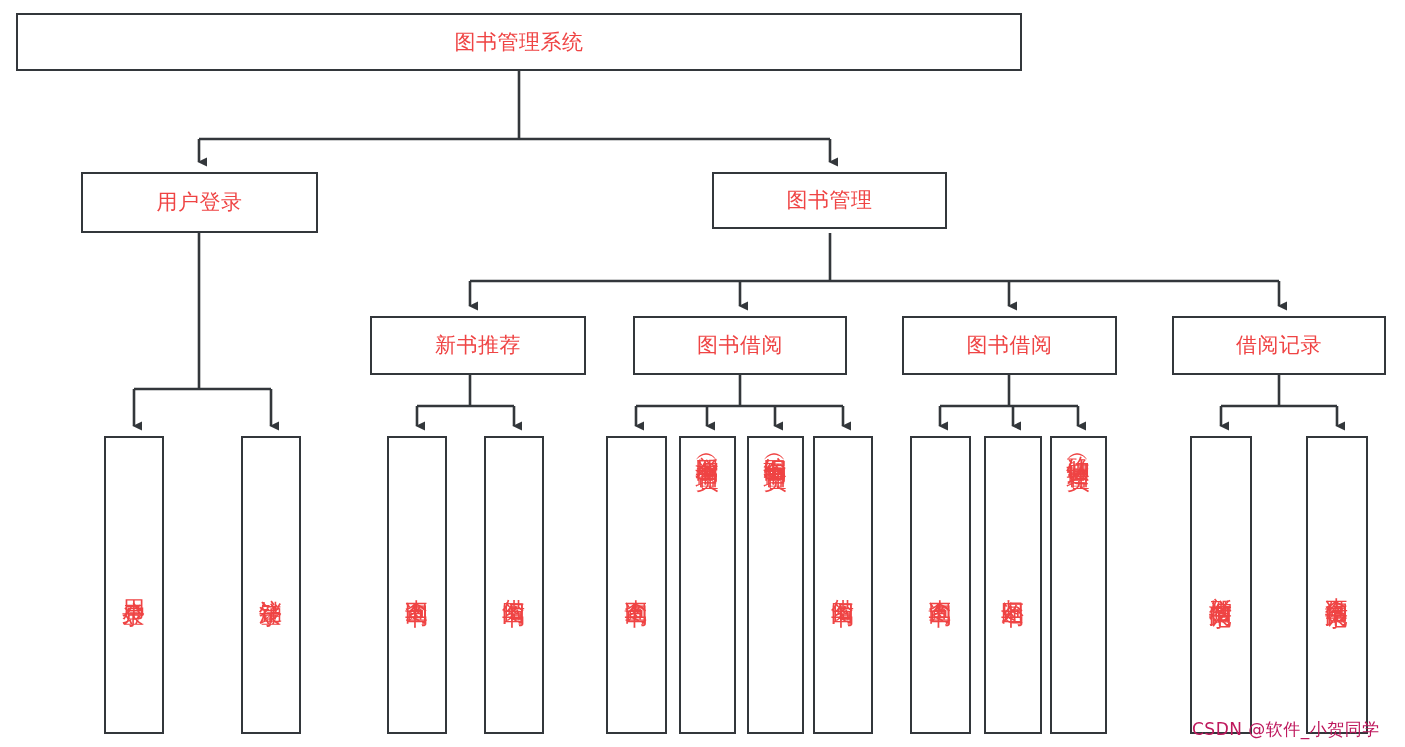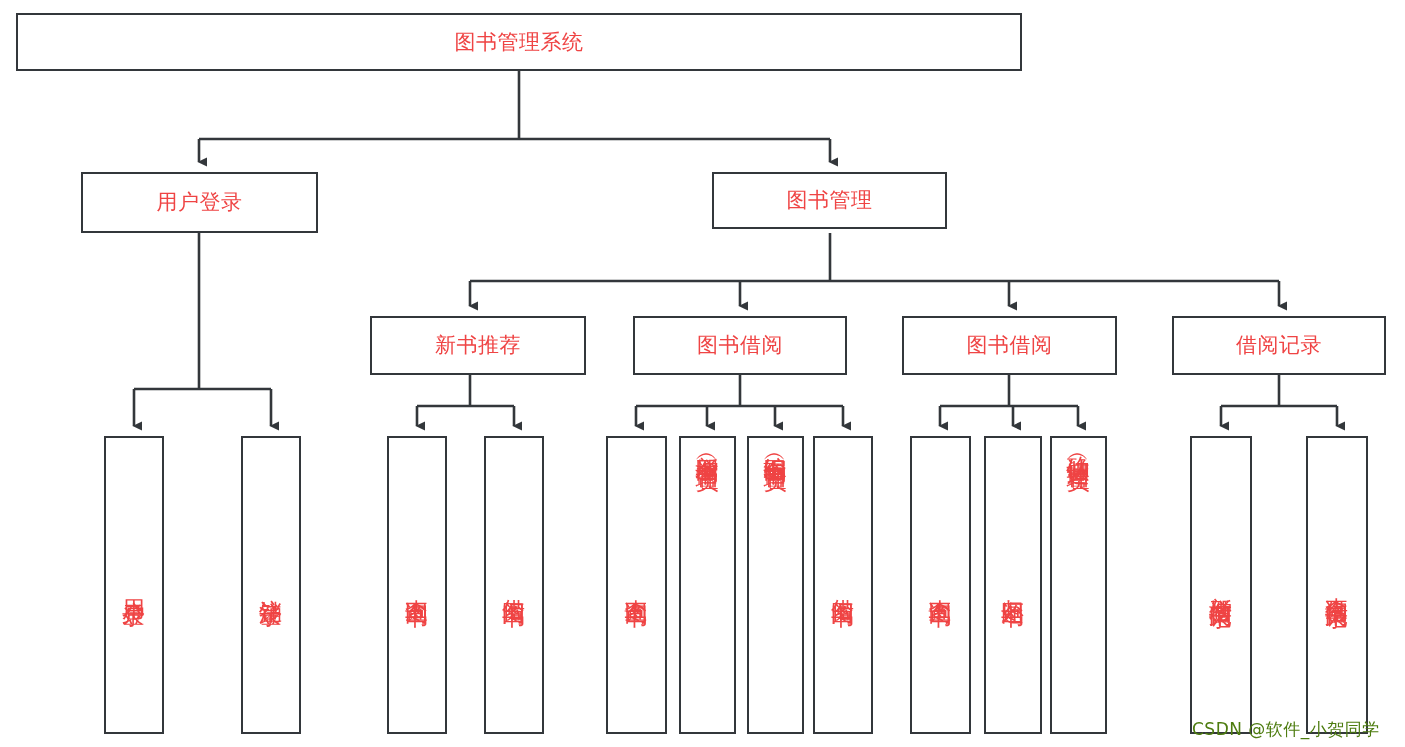--- a/index.html
+++ b/index.html
@@ -64,21 +64,21 @@
   }
   .node.v.centerv {
     align-items: center;
   }
   .node.v.topv {
     align-items: flex-start;
   }
   .watermark {
     position: absolute;
     font-size: 17px;
-    color: #4d7c0f;
+    color: #be185d;
     white-space: nowrap;
     letter-spacing: 0.5px;
     font-family: "DejaVu Sans", "Liberation Sans", sans-serif;
   }
 </style>
 </head>
 <body>
 
 <div id="canvas">
 

